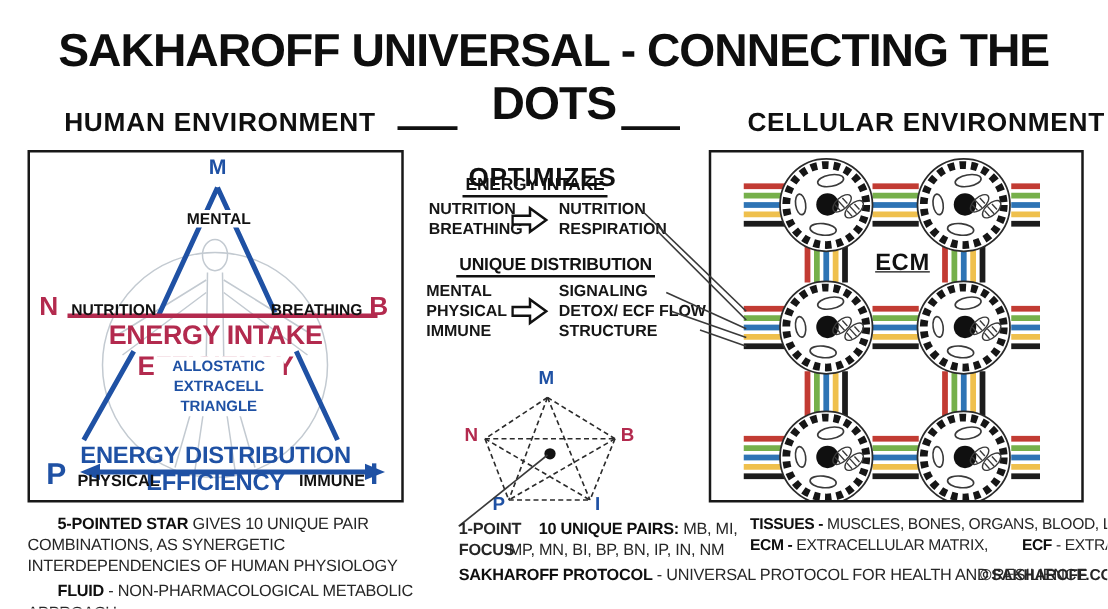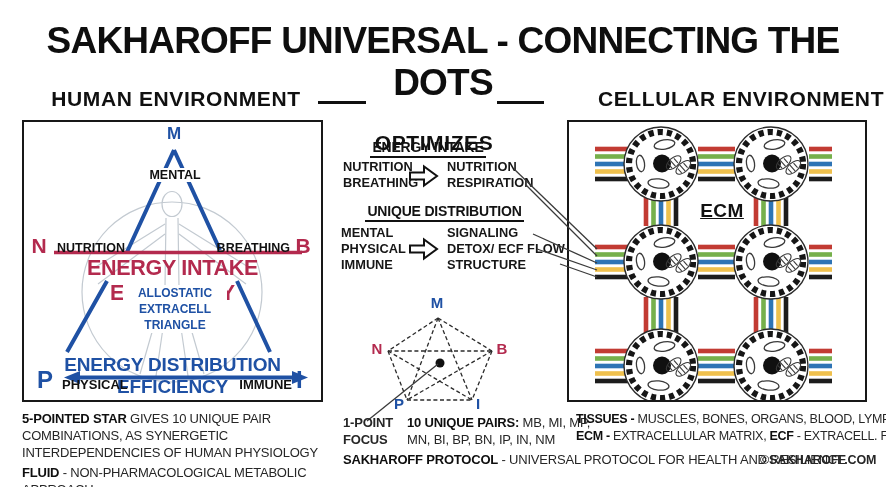--- a/index.html
+++ b/index.html
@@ -1,20 +1,20 @@
 <!DOCTYPE html>
 <html style="--crimson: #b32a4e; --blue: #1f51a4; --ink: #121212; --tissue-red: #c23b33; --tissue-green: #76b04b; --tissue-blue: #2e74b5; --tissue-yellow: #efc04d; --tissue-black: #1c1c1c;"><head>
 <meta charset="utf-8">
 <style>
   html,body{margin:0;padding:0;background:#fff;}
   .page{position:relative;width:886px;height:487px;background:#fff;overflow:hidden;
         font-family:"Liberation Sans","DejaVu Sans",sans-serif;color:#121212;}
   .abs{position:absolute;}
   .ctr{text-align:center;}
-  .b{font-weight:bold;}
+  .b{font-weight:bold;margin-left:24px;}
   .nw{white-space:nowrap;}
 
   .title{left:0;top:20px;width:886px;text-align:center;font-size:37px;font-weight:bold;
          letter-spacing:-0.8px;color:#0e0e0e;}
 
   .hdr{top:87px;font-size:21px;font-weight:bold;letter-spacing:0.6px;color:#101010;}
   .dash{top:101px;height:3.4px;background:#101010;}
 
   .panel{border:2.5px solid #181818;background:#fff;}
   #human-panel{left:22px;top:120px;width:297px;height:278px;overflow:hidden;}

